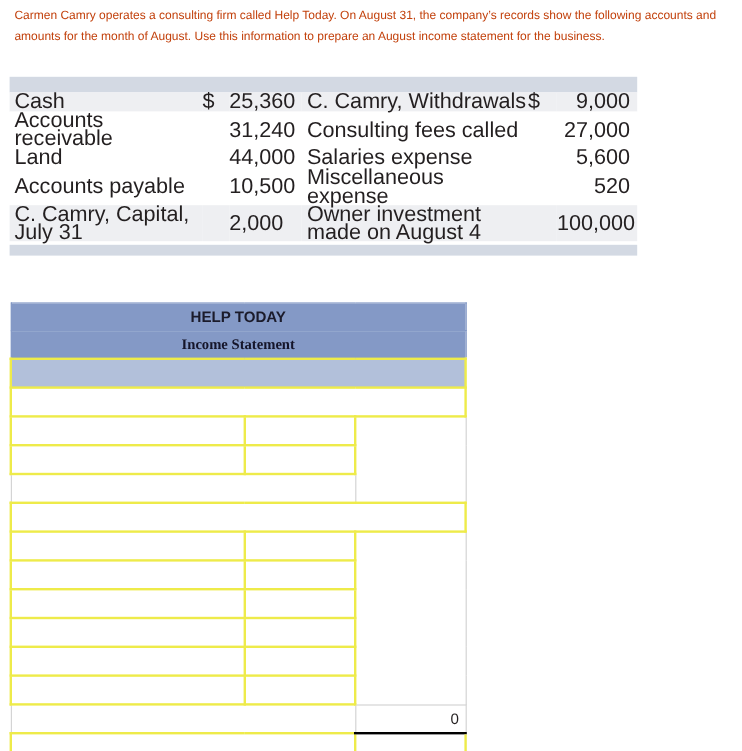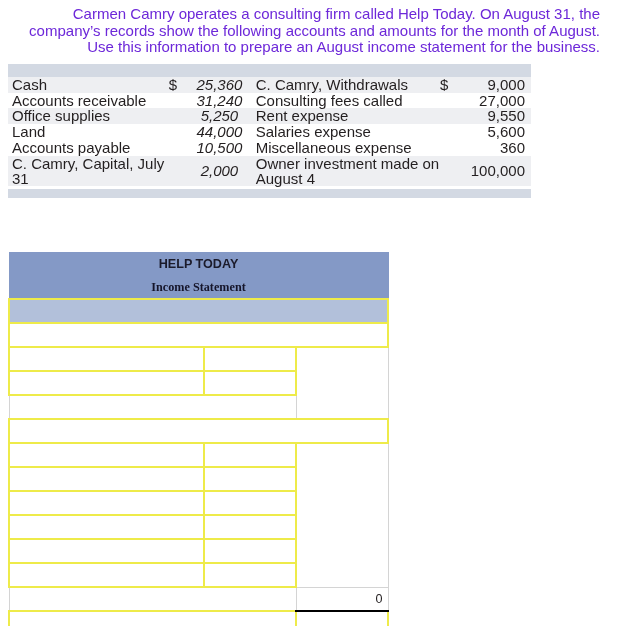--- a/index.html
+++ b/index.html
@@ -17,24 +17,23 @@
     overflow: hidden;
     -webkit-font-smoothing: antialiased;
   }
 
   
   #problem-text {
     position: absolute;
     left: 12px;
     top: 6px;
     width: 588px;
-    font-size: 15px;
+    font-size: 10px;
     line-height: 16.6px;
-    color: #6d28d9;
-    text-align: right;
+    color: #c2410c;
   }
 
   
   #accounts-block {
     position: absolute;
     left: 8px;
     top: 64px;
     width: 523px;
   }
   .acct-capbar {
@@ -42,34 +41,34 @@
     background: #d3d9e3;
   }
   .acct-capbar.bottom {
     height: 9px;
     margin-top: 3px;
   }
   table.accounts {
     width: 100%;
     border-collapse: collapse;
     table-layout: fixed;
-    font-size: 15px;
+    font-size: 18px;
   }
   table.accounts td {
     padding: 0 0 0 0;
     vertical-align: middle;
     line-height: 15.7px;
     height: 15.7px;
     color: #231f20;
   }
   table.accounts tr.stripe td { background: #eeeff2; }
   table.accounts tr.plain  td { background: #ffffff; }
   .c-name1  { width: 155px; padding-left: 4px !important; }
   .c-cur1   { width: 22px; text-align: left; }
-  .c-val1   { width: 56px; text-align: center; padding-right: 3px !important; font-style: italic; }
+  .c-val1   { width: 56px; text-align: left; padding-right: 3px !important; }
   .c-name2  { width: 182px; padding-left: 5px !important; }
   .c-cur2   { width: 24px; text-align: left; }
   .c-val2   { width: 60px; text-align: right; padding-right: 6px !important; }
   tr.tall td { height: 29px; line-height: 15px; }
   .wrap2 { line-height: 14.5px; }
 
   
   #worksheet {
     position: absolute;
     left: 8px;
@@ -176,43 +175,35 @@
         <td class="c-val2">9,000</td>
       </tr>
       <tr class="plain">
         <td class="c-name1">Accounts receivable</td>
         <td class="c-cur1"></td>
         <td class="c-val1">31,240</td>
         <td class="c-name2">Consulting fees called</td>
         <td class="c-cur2"></td>
         <td class="c-val2">27,000</td>
       </tr>
-      <tr class="stripe">
-        <td class="c-name1">Office supplies</td>
-        <td class="c-cur1"></td>
-        <td class="c-val1">5,250</td>
-        <td class="c-name2">Rent expense</td>
-        <td class="c-cur2"></td>
-        <td class="c-val2">9,550</td>
-      </tr>
       <tr class="plain">
         <td class="c-name1">Land</td>
         <td class="c-cur1"></td>
         <td class="c-val1">44,000</td>
         <td class="c-name2">Salaries expense</td>
         <td class="c-cur2"></td>
         <td class="c-val2">5,600</td>
       </tr>
       <tr class="plain">
         <td class="c-name1">Accounts payable</td>
         <td class="c-cur1"></td>
         <td class="c-val1">10,500</td>
         <td class="c-name2">Miscellaneous expense</td>
         <td class="c-cur2"></td>
-        <td class="c-val2">360</td>
+        <td class="c-val2">520</td>
       </tr>
       <tr class="stripe tall">
         <td class="c-name1">C. Camry, Capital, July 31</td>
         <td class="c-cur1"></td>
         <td class="c-val1">2,000</td>
         <td class="c-name2 wrap2">Owner investment made on August 4</td>
         <td class="c-cur2"></td>
         <td class="c-val2">100,000</td>
       </tr>
     </tbody>

